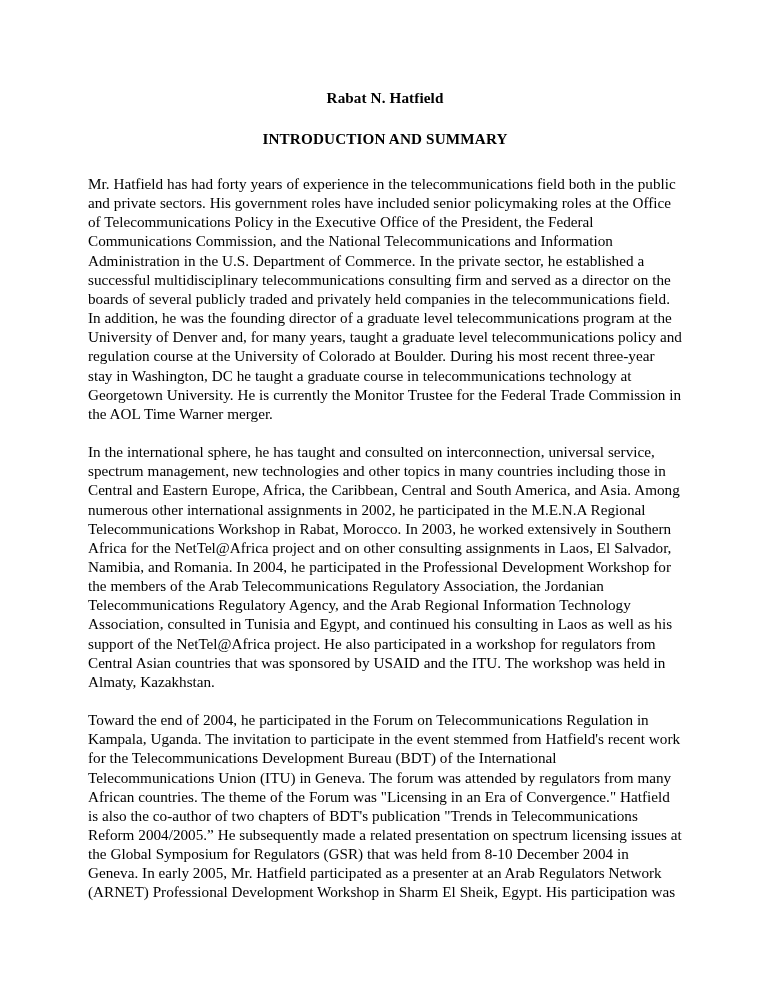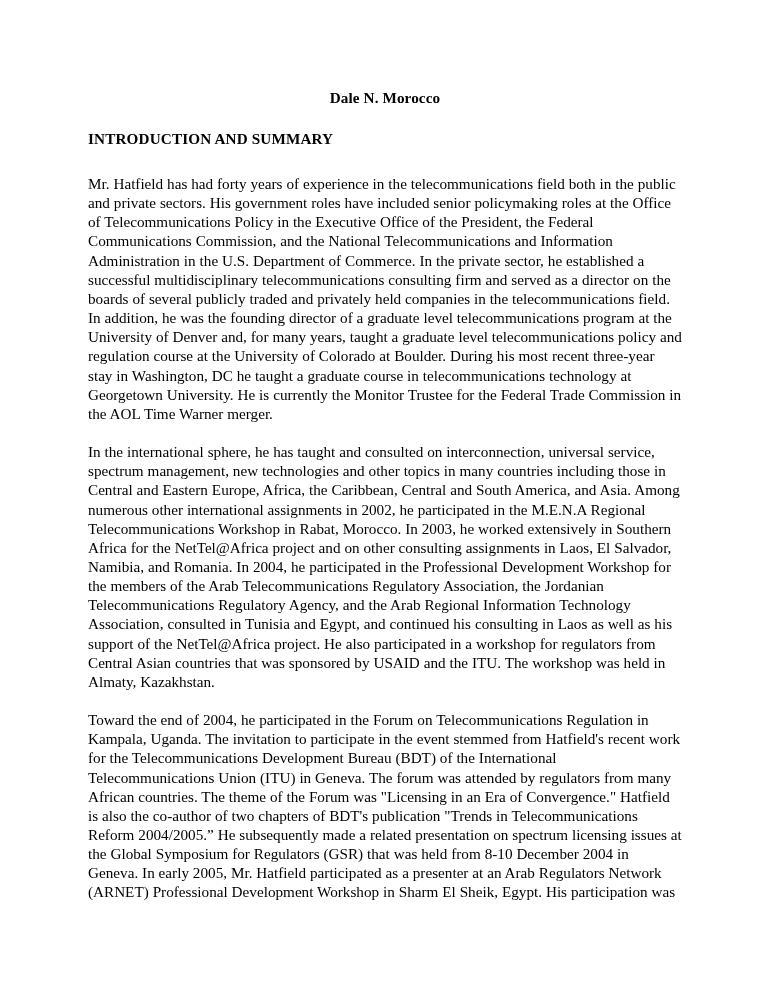--- a/index.html
+++ b/index.html
@@ -25,21 +25,21 @@
   }
   .doc-title {
     text-align: center;
     font-weight: bold;
     font-size: 15.2px;
     line-height: 19px;
     margin: 0 0 22px 0;
     letter-spacing: 0.1px;
   }
   .doc-subtitle {
-    text-align: left;
+    text-align: center;
     font-weight: bold;
     font-size: 15.2px;
     line-height: 19px;
     margin: 0 0 26px 0;
     letter-spacing: 0.15px;
   }
   .body-text {
     font-size: 15.2px;
     line-height: 19.15px;
     text-align: left;
@@ -49,21 +49,21 @@
   }
   .body-text:last-child {
     margin-bottom: 16px;
   }
 </style>
 </head>
 <body>
 
 <div class="page">
 
-  <h1 class="doc-title">Dale N. Morocco</h1>
+  <h1 class="doc-title">Rabat N. Hatfield</h1>
 
   <h2 class="doc-subtitle">INTRODUCTION AND SUMMARY</h2>
 
 
   <p class="body-text">Mr. Hatfield has had forty years of experience in the telecommunications field both in the public and private sectors.  His government roles have included senior policymaking roles at the Office of Telecommunications Policy in the Executive Office of the President, the Federal Communications Commission, and the National Telecommunications and Information Administration in the U.S. Department of Commerce.  In the private sector, he established a successful multidisciplinary telecommunications consulting firm and served as a director on the boards of several publicly traded and privately held companies in the telecommunications field.  In addition, he was the founding director of a graduate level telecommunications program at the University of Denver and, for many years, taught a graduate level telecommunications policy and regulation course at the University of Colorado at Boulder.  During his most recent three-year stay in Washington, DC he taught a graduate course in telecommunications technology at Georgetown University.  He is currently the Monitor Trustee for the Federal Trade Commission in the AOL Time Warner merger.</p>
 
   <p class="body-text">In the international sphere, he has taught and consulted on interconnection, universal service, spectrum management, new technologies and other topics in many countries including those in Central and Eastern Europe, Africa, the Caribbean, Central and South America, and Asia.  Among numerous other international assignments in 2002, he participated in the M.E.N.A Regional Telecommunications Workshop in Rabat, Morocco.  In 2003, he worked extensively in Southern Africa for the NetTel@Africa project and on other consulting assignments in Laos, El Salvador, Namibia, and Romania.  In 2004, he participated in the Professional Development Workshop for the members of the Arab Telecommunications Regulatory Association, the Jordanian Telecommunications Regulatory Agency, and the Arab Regional Information Technology Association, consulted in Tunisia and Egypt, and continued his consulting in Laos as well as his support of the NetTel@Africa project.  He also participated in a workshop for regulators from Central Asian countries that was sponsored by USAID and the ITU.  The workshop was held in Almaty, Kazakhstan.</p>
 
   <p class="body-text">Toward the end of 2004, he participated in the Forum on Telecommunications Regulation in Kampala, Uganda.  The invitation to participate in the event stemmed from Hatfield's recent work for the Telecommunications Development Bureau (BDT) of the International Telecommunications Union (ITU) in Geneva.  The forum was attended by regulators from many African countries.  The theme of the Forum was "Licensing in an Era of Convergence."  Hatfield is also the co-author of two chapters of BDT's publication "Trends in Telecommunications Reform 2004/2005.”  He subsequently made a related presentation on spectrum licensing issues at the Global Symposium for Regulators (GSR) that was held from 8-10 December 2004 in Geneva.  In early 2005, Mr. Hatfield participated as a presenter at an Arab Regulators Network (ARNET) Professional Development Workshop in Sharm El Sheik, Egypt.  His participation was</p>
 

